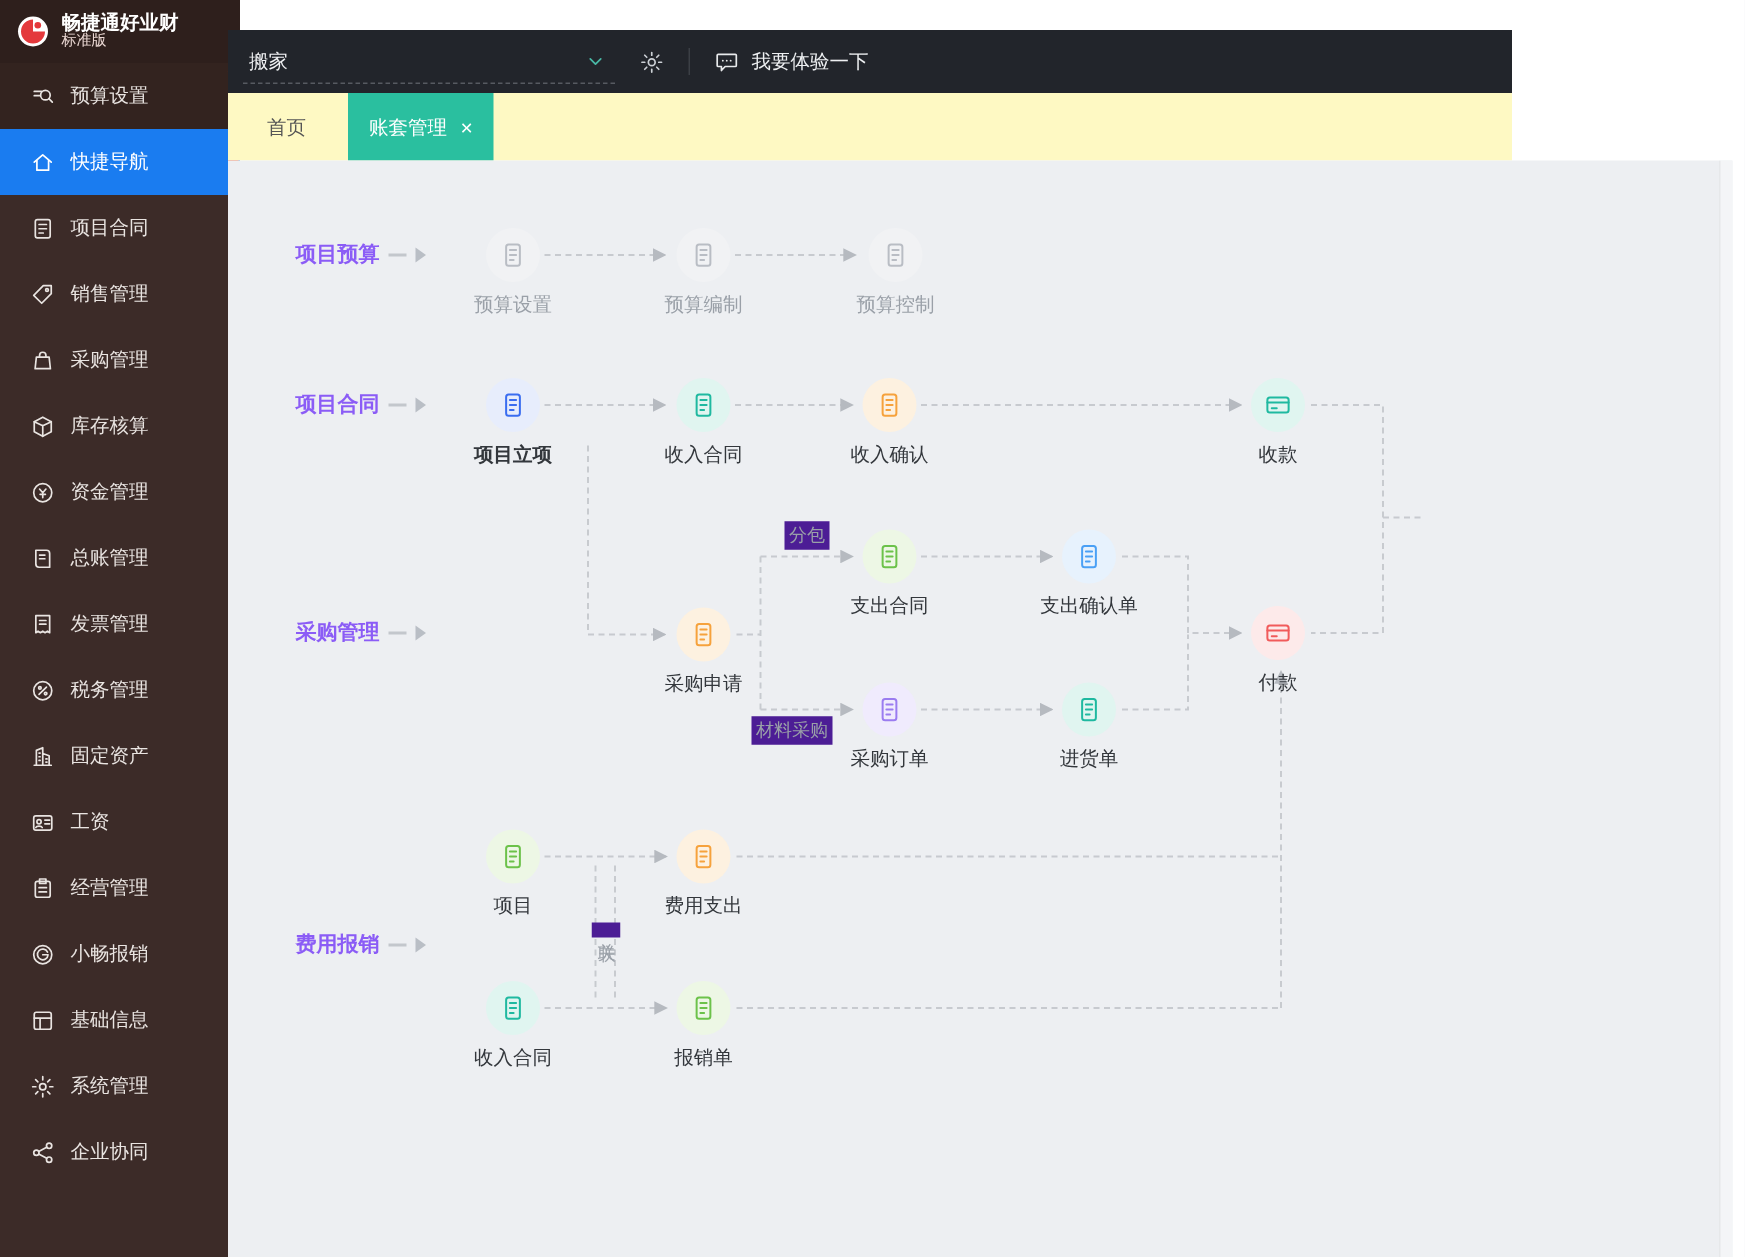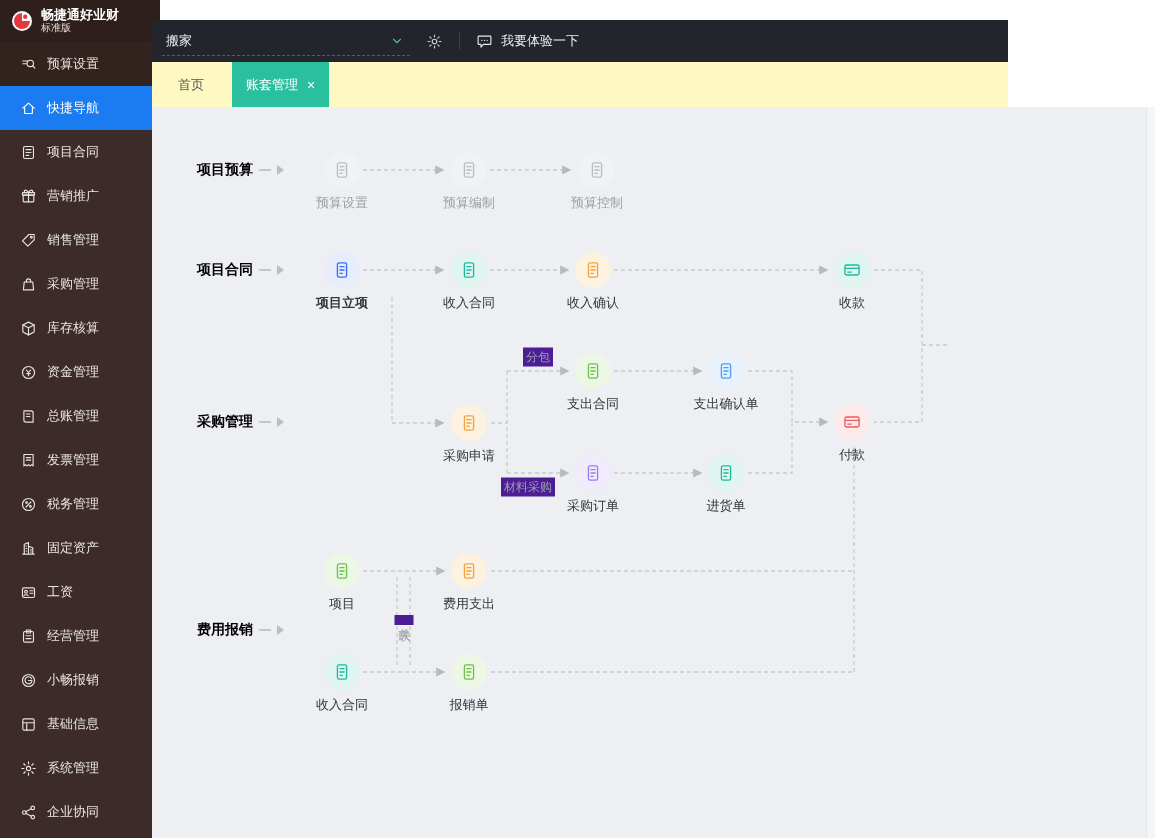--- a/index.html
+++ b/index.html
@@ -38,21 +38,21 @@
   .tabbar{height:45px;background:#fef9c3;display:flex;align-items:stretch;padding-left:8px;}
   .tab{display:flex;align-items:center;padding:0 18px;color:#555;cursor:pointer;margin-right:10px;}
   .tab.active{background:#2abf9f;color:#fff;padding:0 14px;}
   .tab-close{margin-left:9px;font-size:14px;line-height:1;}
 
   
   .main{position:relative;width:1003px;height:751px;background:#edeff2;overflow:hidden;}
   .edges{position:absolute;left:0;top:0;z-index:0;}
 
   .row-label{position:absolute;z-index:2;display:flex;align-items:center;gap:6px;height:22px;}
-  .rl-text{font-size:14px;font-weight:600;color:#000000;white-space:nowrap;}
+  .rl-text{font-size:14px;font-weight:600;color:#8b5cf6;white-space:nowrap;}
   .rl-dash{width:12px;border-top:2px dashed #c3c7cc;}
   .rl-tri{width:0;height:0;border-top:5px solid transparent;border-bottom:5px solid transparent;border-left:7px solid #b9bec5;}
 
   .f-node{position:absolute;width:90px;text-align:center;z-index:1;}
   .f-circle{width:36px;height:36px;border-radius:50%;display:inline-flex;align-items:center;justify-content:center;}
   .f-circle svg{width:20px;height:20px;}
   .f-label{margin-top:6px;font-size:13px;color:#33373c;white-space:nowrap;}
   .f-label.muted{color:#9aa0a8;}
 
   .edge-label{position:absolute;z-index:2;transform:translate(-50%,-50%);font-size:12px;color:#9aa0a8;
@@ -108,30 +108,20 @@
           <span class="s-label">快捷导航</span>
         </div>
         <div class="side-item">
           <span class="s-ico">
             <svg viewBox="0 0 24 24" fill="none" stroke="currentColor" stroke-width="1.6" stroke-linecap="round" stroke-linejoin="round">
               <rect x="5" y="3.5" width="14" height="17" rx="2"></rect>
               <path d="M8.5 8h7M8.5 12h7M8.5 16h4"></path>
             </svg>
           </span>
           <span class="s-label">项目合同</span>
-        </div>
-        <div class="side-item">
-          <span class="s-ico">
-            <svg viewBox="0 0 24 24" fill="none" stroke="currentColor" stroke-width="1.6" stroke-linecap="round" stroke-linejoin="round">
-              <rect x="4.5" y="10" width="15" height="9.5" rx="1"></rect>
-              <path d="M3.5 6.5h17V10h-17z"></path>
-              <path d="M12 6.5V19.5M8.5 6.5C7 6.5 6 5.5 6 4.5S7 3 8 3c2 0 4 3.5 4 3.5s2-3.5 4-3.5c1 0 2 .5 2 1.5s-1 2-2.5 2"></path>
-            </svg>
-          </span>
-          <span class="s-label">营销推广</span>
         </div>
         <div class="side-item">
           <span class="s-ico">
             <svg viewBox="0 0 24 24" fill="none" stroke="currentColor" stroke-width="1.6" stroke-linecap="round" stroke-linejoin="round">
               <path d="M12.5 3.5H20v7.5l-9 9-7.5-7.5z"></path>
               <circle cx="16" cy="7.5" r="1.3"></circle>
             </svg>
           </span>
           <span class="s-label">销售管理</span>
         </div>

